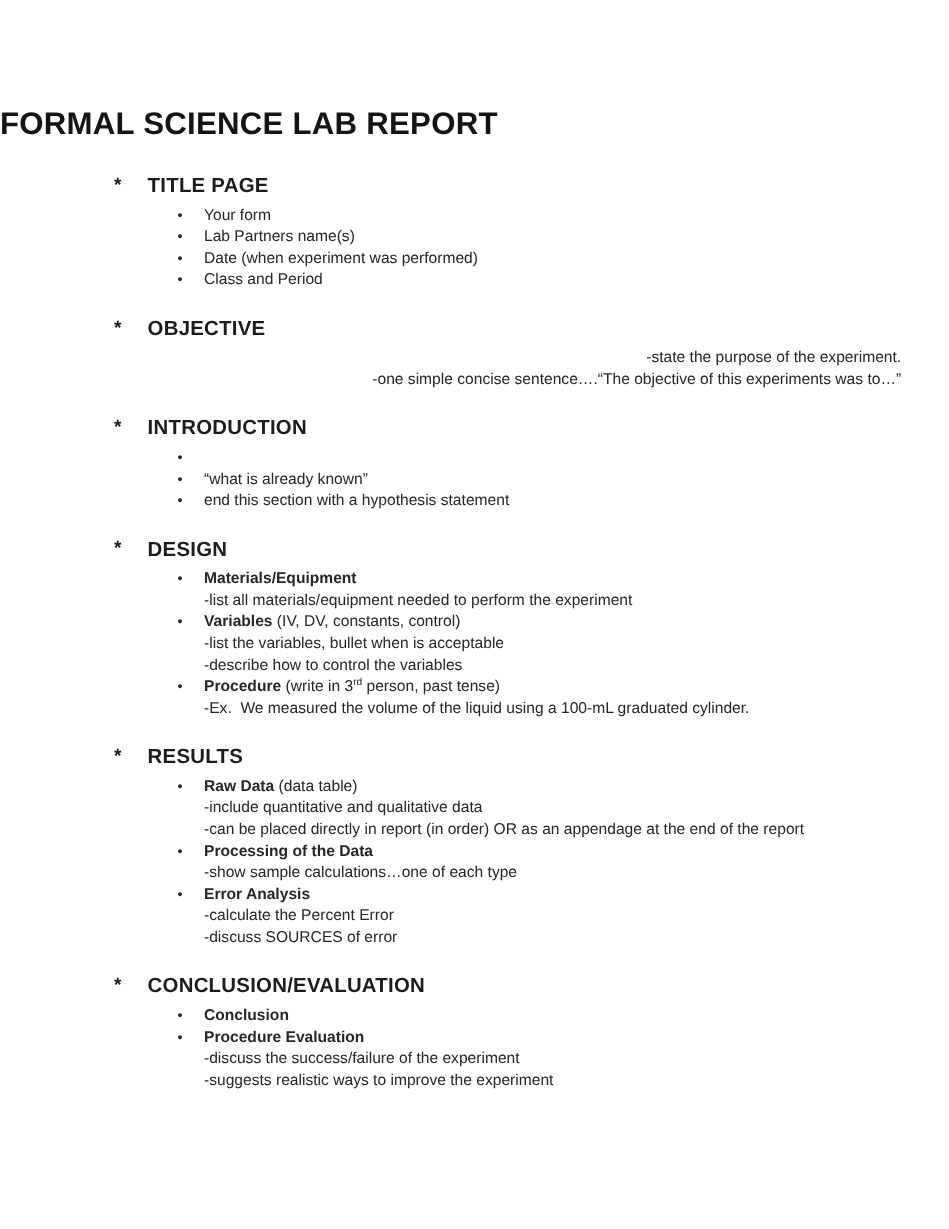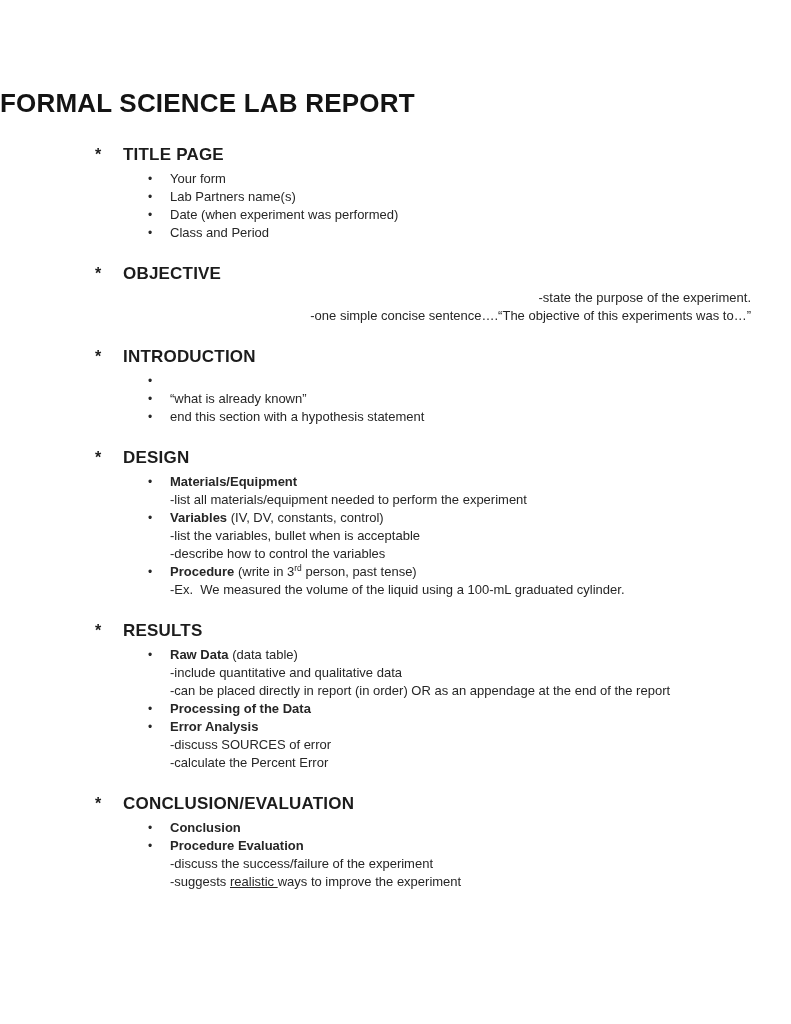--- a/index.html
+++ b/index.html
@@ -29,21 +29,21 @@
   .marker { width: 28px; font-weight: 700; font-size: 16px; color: #1c1c1c; }
   .heading { font-weight: 700; font-size: 17px; color: #1c1c1c; letter-spacing: 0.2px; text-align: right; }
   .content { margin-top: 5px; font-size: 13px; line-height: 18px; }
   .row { display: flex; }
   .row.bullet { margin-left: 53px; }
   .row.sub    { margin-left: 75px; }
   .row.line   { margin-left: 28px; justify-content: flex-end; }
   .dot { width: 22px; font-size: 12px; flex: 0 0 22px; }
   .text { white-space: pre-wrap; }
   .text .b { font-weight: 700; }
-  .text .u { text-decoration: underline; }
+  .text .u { }
   .text sup { font-size: 0.65em; line-height: 0; }
 </style>
 </head>
 <body>
 
 <div class="page">
   <h1 class="doc-title">FORMAL SCIENCE LAB REPORT</h1>
   <div>
       <section class="section">
         <div class="section-header">
@@ -147,29 +147,32 @@
           <div class="row sub">
             <span class="text"><span>-include quantitative and qualitative data</span></span>
           </div>
           <div class="row sub">
             <span class="text"><span>-can be placed directly in report (in order) OR as an appendage at the end of the report</span></span>
           </div>
           <div class="row bullet">
             <span class="dot">•</span>
             <span class="text"><span class="b">Processing of the Data</span></span>
           </div>
+          <div class="row sub">
+            <span class="text"><span>-show sample calculations…one of each type</span></span>
+          </div>
           <div class="row bullet">
             <span class="dot">•</span>
             <span class="text"><span class="b">Error Analysis</span></span>
           </div>
           <div class="row sub">
-            <span class="text"><span>-discuss SOURCES of error</span></span>
+            <span class="text"><span>-calculate the Percent Error</span></span>
           </div>
           <div class="row sub">
-            <span class="text"><span>-calculate the Percent Error</span></span>
+            <span class="text"><span>-discuss SOURCES of error</span></span>
           </div>
         </div>
       </section>
       <section class="section">
         <div class="section-header">
           <span class="marker">*</span>
           <span class="heading">CONCLUSION/EVALUATION</span>
         </div>
         <div class="content">
           <div class="row bullet">

